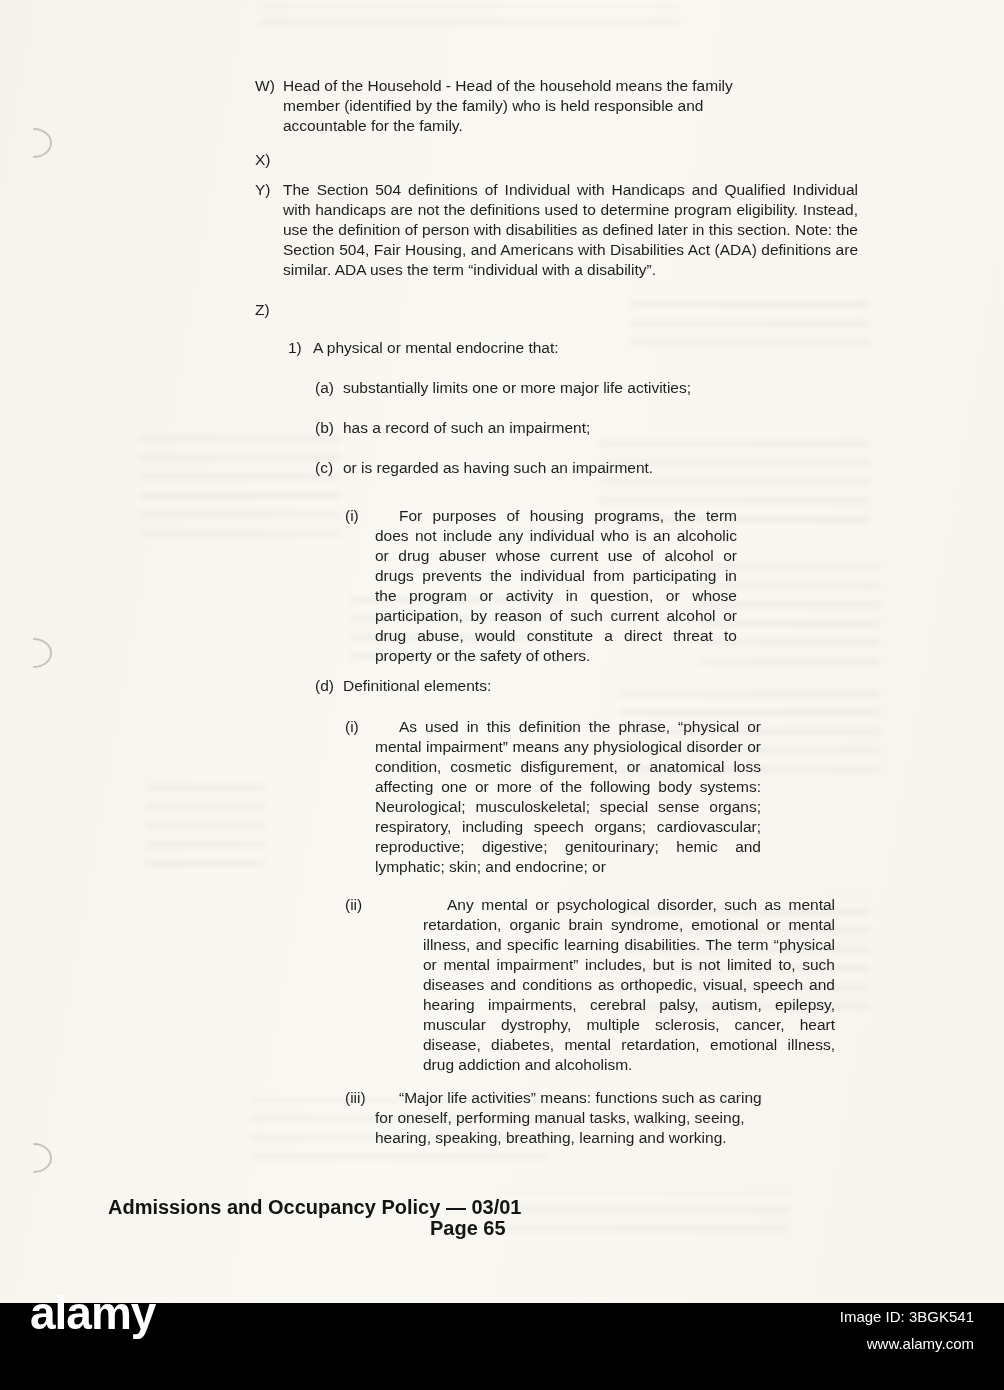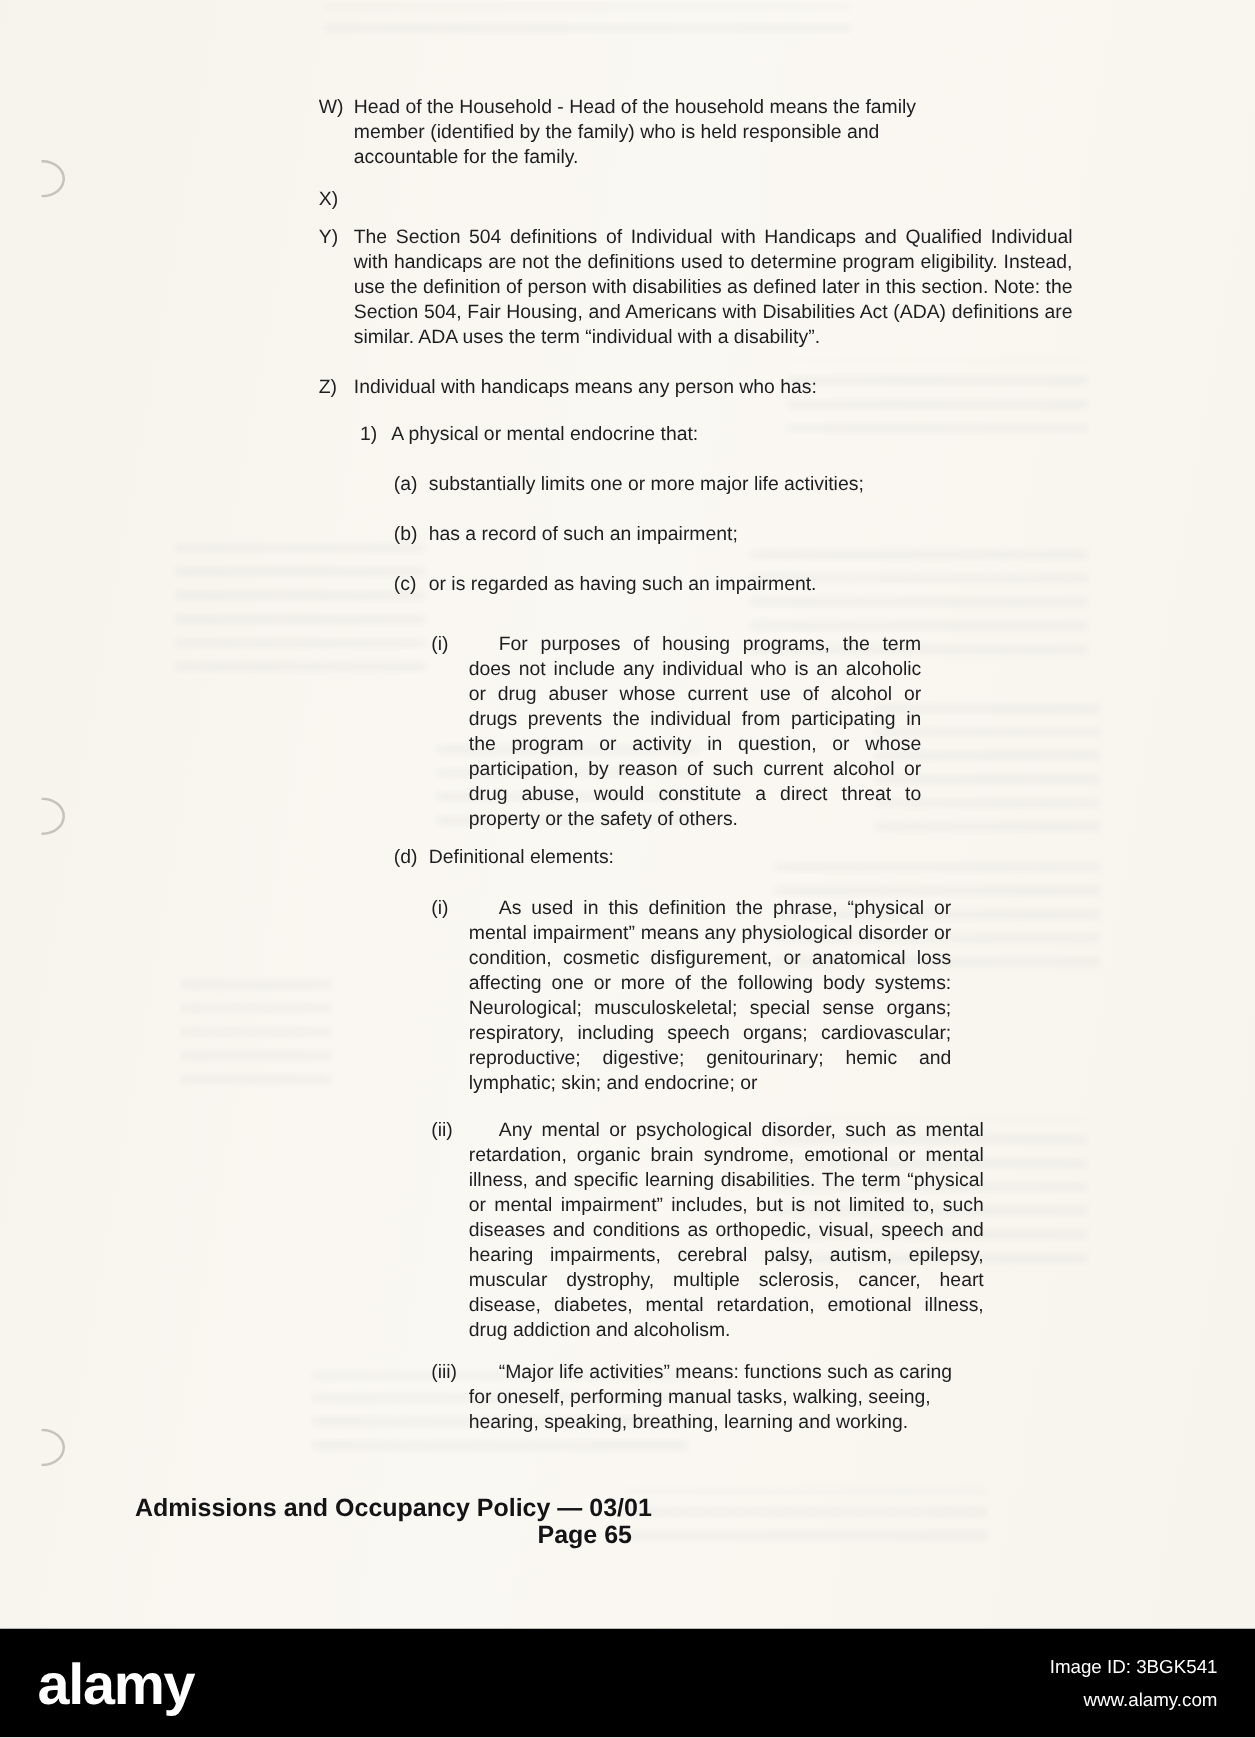--- a/index.html
+++ b/index.html
@@ -57,21 +57,21 @@
   .c-x   { margin-left:255px; margin-bottom:10px; }
   .c-y   { margin-left:255px; margin-bottom:20px; }
   .c-z   { margin-left:255px; margin-bottom:18px; }
   .c-1   { margin-left:288px; margin-bottom:20px; }
   .c-a   { margin-left:315px; margin-bottom:20px; }
   .c-b   { margin-left:315px; margin-bottom:20px; }
   .c-c   { margin-left:315px; margin-bottom:28px; }
   .c-ci  { margin-left:345px; margin-bottom:10px; }
   .c-d   { margin-left:315px; margin-bottom:21px; }
   .c-di  { margin-left:345px; margin-bottom:18px; }
-  .c-dii { margin-left:345px; margin-bottom:13px; }
+  .c-dii { margin-left:345px; margin-bottom:13px;gap:48px; }
   .c-diii{ margin-left:345px; margin-bottom:0; }
 
   .lbl-letter { width:28px; }
   .lbl-num    { width:25px; }
   .lbl-alpha  { width:28px; }
   .lbl-roman  { width:30px; }
 
   .w-w   { width:482px; }
   .w-y   { width:575px; text-align:justify; }
   .w-ci  { width:362px; text-align:justify; text-indent:24px; }
@@ -83,21 +83,21 @@
     position:absolute; left:108px; top:1197px;
     font-weight:bold; font-size:20px; line-height:21px;
     color:#141416;
   }
   .footer .l2 { padding-left:322px; }
 
   .alamy-bar {
     position:absolute; left:0; bottom:0;
     width:1004px; height:87px;
     background:#000000;
-    display:flex; align-items:center; justify-content:space-between;
+    display:flex; align-items:flex-start; justify-content:space-between;
     padding:0 30px; box-sizing:border-box;
     color:#ffffff;
   }
   .alamy-brand {
     font-size:46px; font-weight:bold; letter-spacing:-1px;
     font-family:"Liberation Sans", sans-serif;
   }
   .alamy-meta {
     text-align:right; font-size:15px; line-height:27px;
     font-family:"Liberation Sans", sans-serif;
@@ -136,21 +136,20 @@
       <span class="lbl lbl-letter">X)</span>
     </div>
 
     <div class="row c-y">
       <span class="lbl lbl-letter">Y)</span>
       <p class="txt w-y">The Section 504 definitions of Individual with Handicaps and Qualified Individual with handicaps are not the definitions used to determine program eligibility. Instead, use the definition of person with disabilities as defined later in this section. Note: the Section 504, Fair Housing, and Americans with Disabilities Act (ADA) definitions are similar. ADA uses the term “individual with a disability”.</p>
     </div>
 
     <div class="row c-z">
       <span class="lbl lbl-letter">Z)</span>
-      <p class="txt">Individual with handicaps means any person who has:</p>
     </div>
 
     <div class="row c-1">
       <span class="lbl lbl-num">1)</span>
       <p class="txt">A physical or mental endocrine that:</p>
     </div>
 
     <div class="row c-a">
       <span class="lbl lbl-alpha">(a)</span>
       <p class="txt">substantially limits one or more major life activities;</p>

